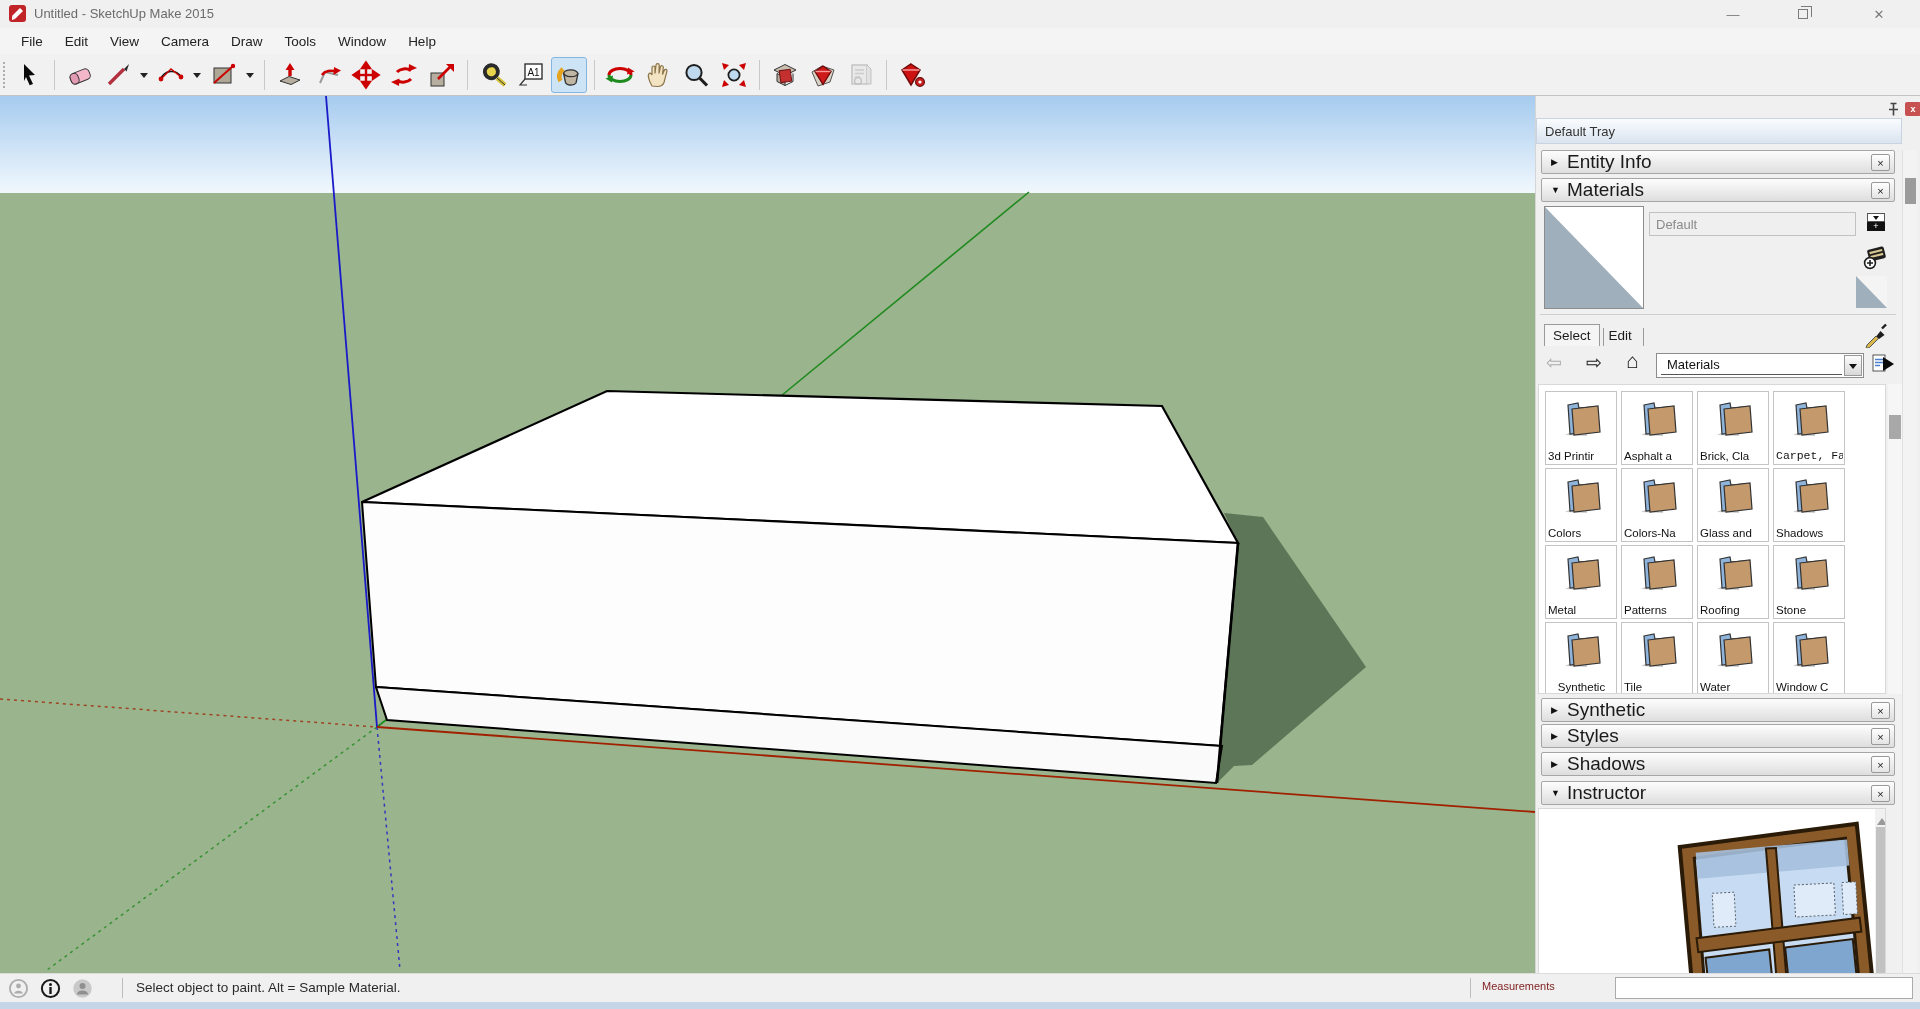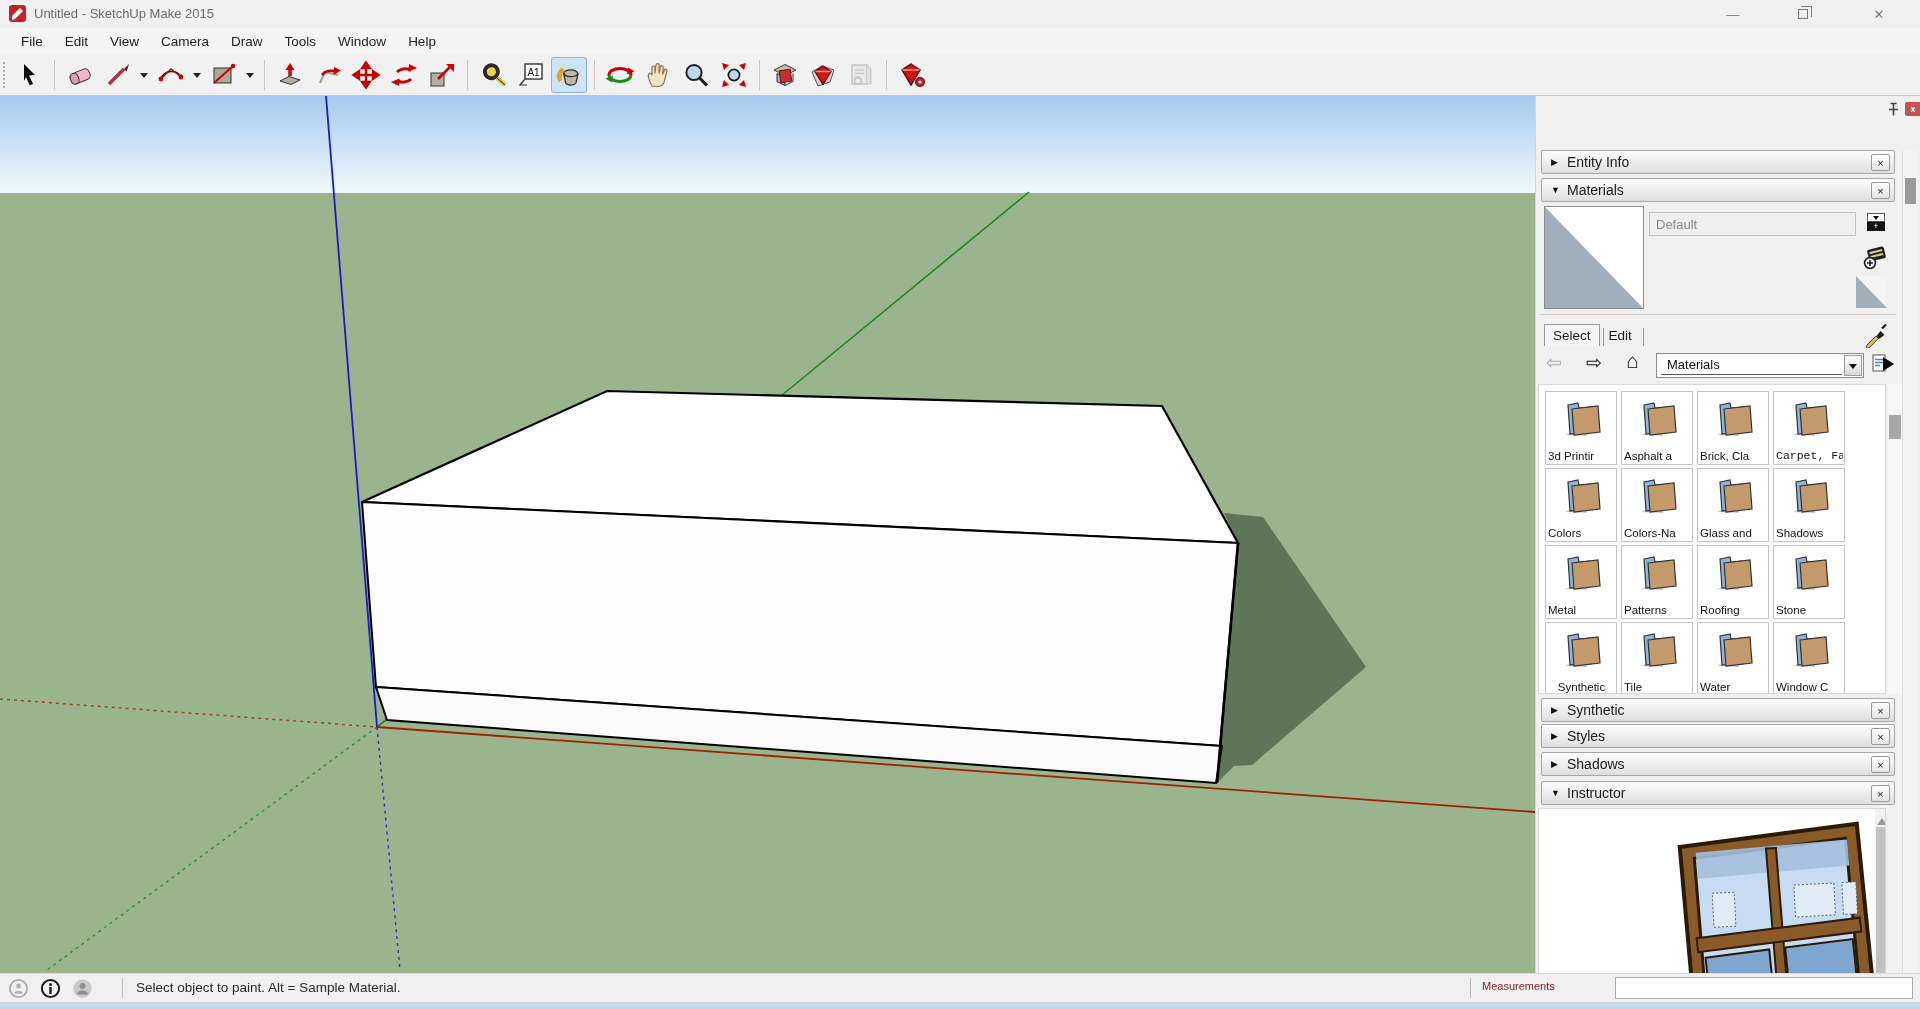--- a/index.html
+++ b/index.html
@@ -31,21 +31,21 @@
   #viewport { position:absolute; left:0; top:96px; width:1535px; height:877px; }
 
   
   #tray { position:absolute; left:1535px; top:96px; width:385px; height:913px; background:#F0F0F0; border-left:1px solid #D5D5D5; }
   #tray-titlebar { position:absolute; left:0px; top:22px; width:366px; height:26px; background:linear-gradient(#FAFCFE,#D9E4F0); border:1px solid #C9D4E0; display:flex; align-items:center; padding-left:8px; }
   #tray-title { font-size:13px; color:#333; }
   #tray-pin { position:absolute; left:351px; top:6px; }
   #tray-close { position:absolute; left:369px; top:6px; width:16px; height:14px; background:#C75050; border-radius:2px; color:#fff; font-size:9px; font-weight:bold; display:flex; align-items:center; justify-content:center; }
   .section-hdr { position:absolute; left:5px; width:354px; height:24px; background:linear-gradient(#FDFDFD,#DEDEDE); border:1px solid #A6A6A6; border-radius:2px; display:flex; align-items:center; padding-left:9px; }
   .sec-arrow { font-size:9px; color:#111; width:16px; }
-  .sec-label { font-size:14px; color:#1a1a1a; }
+  .sec-label { font-size:19px; color:#1a1a1a; }
   .sec-close { position:absolute; right:4px; top:3px; width:19px; height:17px; background:linear-gradient(#fff,#E4E4E4); border:1px solid #999; border-radius:2px; font-size:11px; color:#222; display:flex; align-items:center; justify-content:center; }
 
   #mat-preview { position:absolute; left:8px; top:110px; width:100px; height:103px; background:#fff; border:1px solid #8C8C8C; }
   #mat-name-field { position:absolute; left:113px; top:116px; width:207px; height:24px; background:#EFEFEF; border:1px solid #C2C2C2; font-size:13px; color:#8a8a8a; display:flex; align-items:center; padding-left:6px; }
   #mat-panebtn { position:absolute; left:331px; top:117px; width:18px; height:17px; }
   #mat-panebtn .half-top { width:18px; height:9px; background:#fff; border:1px solid #555; display:flex; align-items:center; justify-content:center; }
   #mat-panebtn .half-top:after { content:""; border:3px solid transparent; border-top:4px solid #111; margin-top:3px; }
   #mat-panebtn .half-bot { width:18px; height:9px; background:#111; color:#fff; font-size:9px; line-height:8px; text-align:center; }
   #mat-createbtn { position:absolute; left:326px; top:147px; }
   #mat-swatch2 { position:absolute; left:320px; top:180px; width:31px; height:32px; }
@@ -318,20 +318,23 @@
 
   <polygon points="1224,417 1263,421 1366,571 1252,669 1234,670 1222,682 1217,687 1238,447" fill="#5E7658"></polygon>
 
   <polygon points="607,295 1162,310 1238,447 362,406" stroke-width="2.2" stroke="#000" fill="#FFFFFF"></polygon>
   <polygon points="362,406 1238,447 1220,650 376,591" stroke-width="2" stroke="#000" fill="#FDFDFD"></polygon>
   <polygon points="376,591 1222,650 1216,687 387,624" stroke-width="2" stroke="#000" fill="#FAFAFA"></polygon>
   <line x1="1238" y1="447" x2="1217" y2="687" stroke="#000" stroke-width="2.6"></line>
 </svg>
 
 <div id="tray">
+  <div id="tray-titlebar">
+    <span id="tray-title">Default Tray</span>
+  </div>
   <svg id="tray-pin" width="13" height="15" viewBox="0 0 13 15">
     <path d="M3.5 1.5 h6 M6.5 1.5 v6 M2 7.5 h9 M6.5 7.5 v6" stroke="#444" stroke-width="1.6" fill="none"></path>
   </svg>
   <div id="tray-close">x</div>
 
   <div id="mat-preview">
     <svg width="98" height="101" viewBox="0 0 98 101">
       <polygon points="0,0 98,101 0,101" fill="#9FAFBC"></polygon>
     </svg>
   </div>

